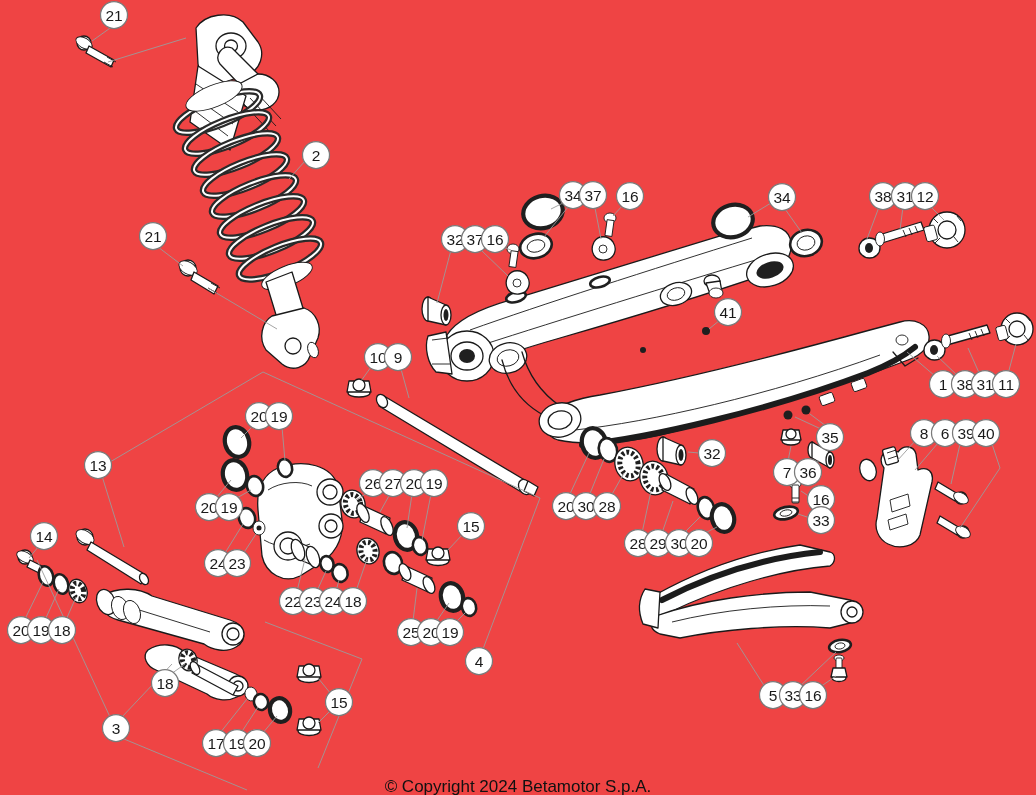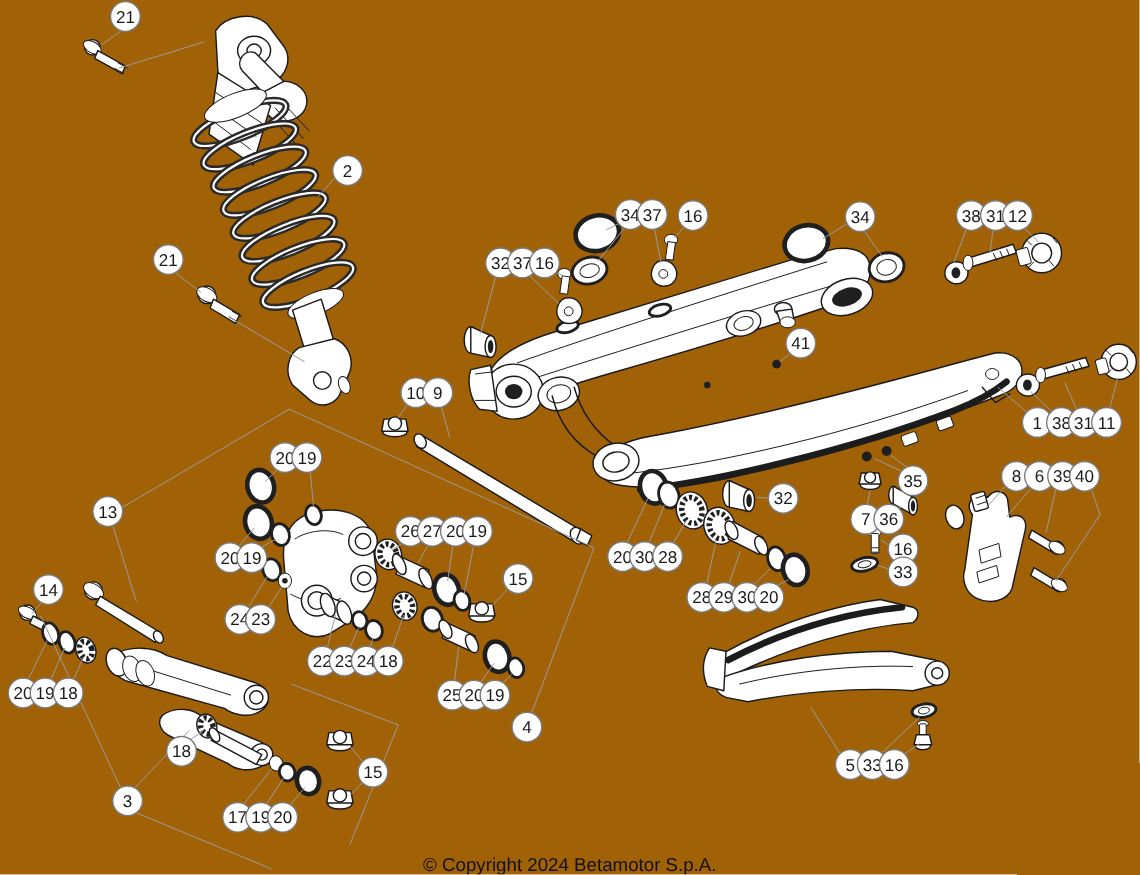--- a/index.html
+++ b/index.html
@@ -1,16 +1,16 @@
 <!DOCTYPE html>
 <html><head>
 <meta charset="utf-8">
 <style>
   html,body{margin:0;padding:0;background:#ffffff;}
-  .stage{position:relative;width:1036px;height:795px;background:#a16207;overflow:hidden;
+  .stage{position:relative;width:1036px;height:795px;background:#ef4444;overflow:hidden;
          font-family:"Liberation Sans", sans-serif;}
   svg{display:block;}
   .ln{fill:none;stroke:#1a1a1a;stroke-width:1.3;stroke-linejoin:round;stroke-linecap:round;}
   .ln2{fill:none;stroke:#1a1a1a;stroke-width:0.9;stroke-linejoin:round;}
   .fw{fill:#ffffff;stroke:#1a1a1a;stroke-width:1.3;stroke-linejoin:round;}
   .fw2{fill:#ffffff;stroke:#1a1a1a;stroke-width:0.9;}
   .fd{fill:#1f1f1f;stroke:none;}
   .rim{fill:#ffffff;stroke:#1f1f1f;stroke-width:4.2;}
   .rim2{fill:#ffffff;stroke:#1f1f1f;stroke-width:2.6;}
   .hatch{fill:none;stroke:#1f1f1f;stroke-width:5;stroke-dasharray:2.6 2.4;}

